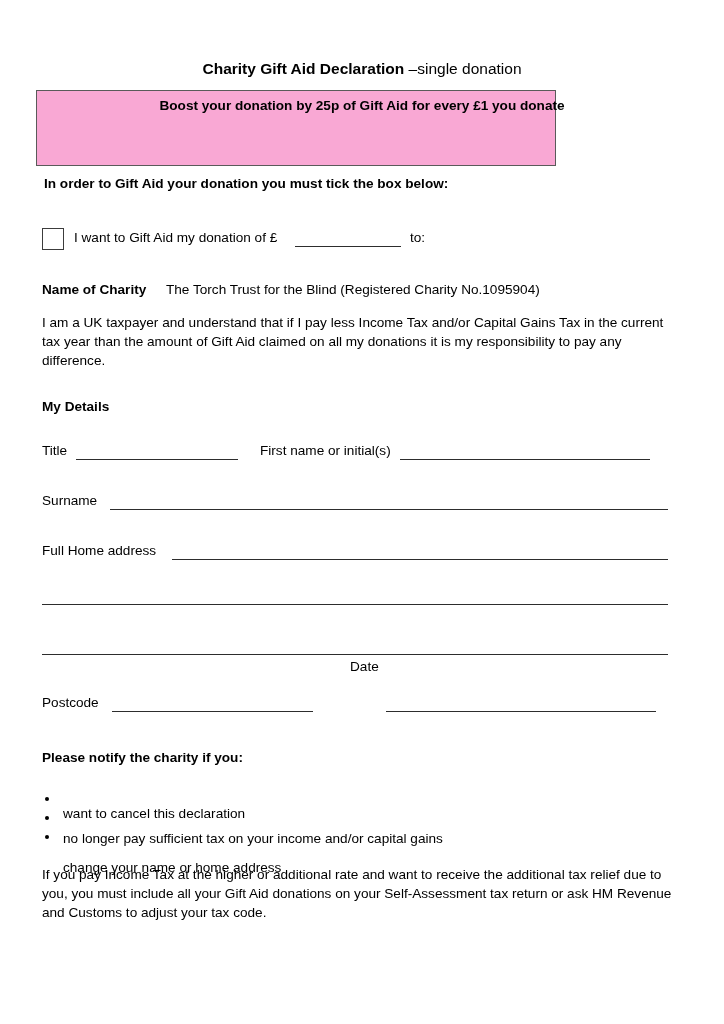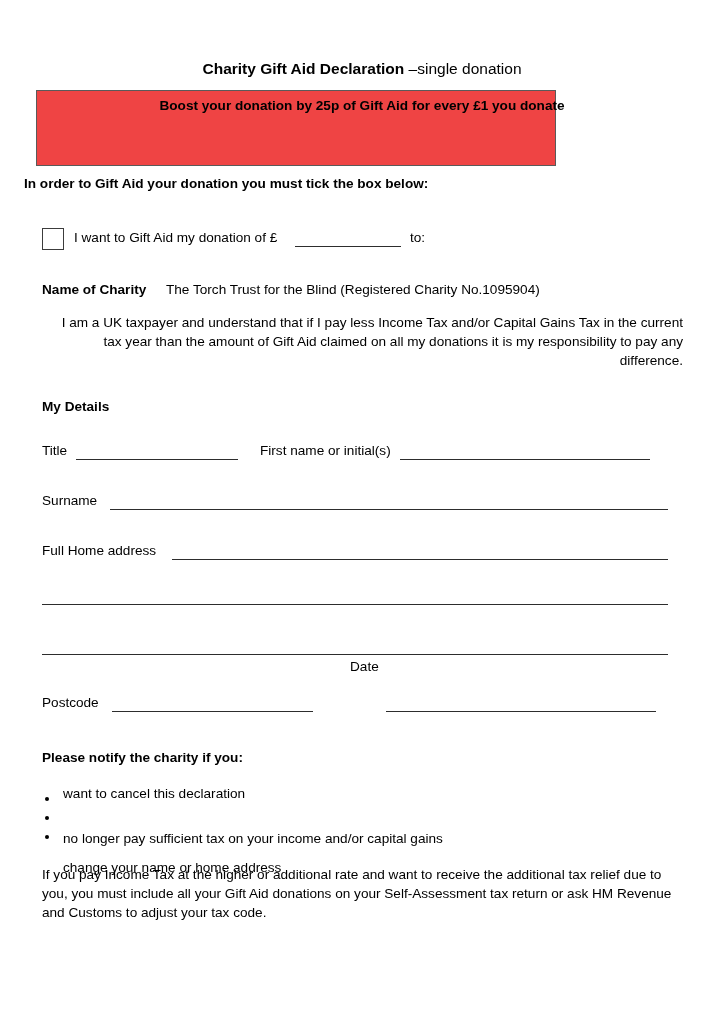--- a/index.html
+++ b/index.html
@@ -40,21 +40,21 @@
 
   
   .boost-box {
     position: absolute;
     left: 36px;
     top: 90px;
     width: 520px;
     height: 76px;
     border: 1px solid #5a5a5a;
     box-sizing: border-box;
-    background: #ef4444;
+    background: #f9a8d4;
   }
   .boost-heading {
     position: absolute;
     left: 0;
     top: 6px;
     width: 650px;
     text-align: center;
     font-size: 13.6px;
     font-weight: bold;
     line-height: 18px;
@@ -114,32 +114,32 @@
 <div class="page">
 
   <div class="doc-title">
     <span class="t-bold">Charity Gift Aid Declaration</span><span class="t-reg"> –single donation</span>
   </div>
 
   <div class="boost-box">
     <div class="boost-heading">Boost your donation by 25p of Gift Aid for every £1 you donate</div>
   </div>
 
-  <div class="abs bold" style="left:24px; top:174px;">In order to Gift Aid your donation you must tick the box below:</div>
+  <div class="abs bold" style="left:44px; top:174px;">In order to Gift Aid your donation you must tick the box below:</div>
 
   <div class="tickbox"></div>
   <div class="abs" style="left:74px; top:228px;">I want to Gift Aid my donation of £</div>
   <div class="abs" style="left:297px; top:228px; width:106px;"></div>
   <div class="rule" style="left:295px; top:246px; width:106px;"></div>
   <div class="abs" style="left:410px; top:228px;">to:</div>
 
   <div class="abs bold" style="left:42px; top:280px;">Name of Charity</div>
   <div class="abs" style="left:166px; top:280px;">The Torch Trust for the Blind (Registered Charity No.1095904)</div>
 
-  <div class="abs wrap" style="left:42px; top:313px; width:641px;text-align:right;">I am a UK taxpayer and understand that if I pay less Income Tax and/or Capital Gains Tax in the current tax year than the amount of Gift Aid claimed on all my donations it is my responsibility to pay any difference.</div>
+  <div class="abs wrap" style="left:42px; top:313px; width:641px;">I am a UK taxpayer and understand that if I pay less Income Tax and/or Capital Gains Tax in the current tax year than the amount of Gift Aid claimed on all my donations it is my responsibility to pay any difference.</div>
 
   <div class="abs bold" style="left:42px; top:397px;">My Details</div>
 
   <div class="abs" style="left:42px; top:441px;">Title</div>
   <div class="abs" style="left:79px; top:441px; width:157px;"></div>
   <div class="rule" style="left:76px; top:459px; width:162px;"></div>
 
   <div class="abs" style="left:260px; top:441px;">First name or initial(s)</div>
   <div class="abs" style="left:403px; top:441px; width:246px;"></div>
   <div class="rule" style="left:400px; top:459px; width:250px;"></div>
@@ -162,21 +162,21 @@
   <div class="abs" style="left:115px; top:693px; width:195px;"></div>
   <div class="rule" style="left:112px; top:711px; width:201px;"></div>
 
   <div class="abs" style="left:350px; top:657px;">Date</div>
   <div class="abs" style="left:389px; top:693px; width:264px;"></div>
   <div class="rule" style="left:386px; top:711px; width:270px;"></div>
 
   <div class="abs bold" style="left:42px; top:748px;">Please notify the charity if you:</div>
 
   <div class="bullet-dot" style="left:45px; top:797px;"></div>
-  <div class="abs" style="left:63px; top:784px;">want to cancel this declaration</div>
+  <div class="abs" style="left:63px; top:804px;">want to cancel this declaration</div>
 
   <div class="bullet-dot" style="left:45px; top:816px;"></div>
   <div class="abs" style="left:63px; top:810px;margin-top:48px;">change your name or home address</div>
 
   <div class="bullet-dot" style="left:45px; top:835px;"></div>
   <div class="abs" style="left:63px; top:829px;text-align:right;">no longer pay sufficient tax on your income and/or capital gains</div>
 
   <div class="abs wrap" style="left:42px; top:865px; width:644px;">If you pay Income Tax at the higher or additional rate and want to receive the additional tax relief due to you, you must include all your Gift Aid donations on your Self-Assessment tax return or ask HM Revenue and Customs to adjust your tax code.</div>
 
 </div>

